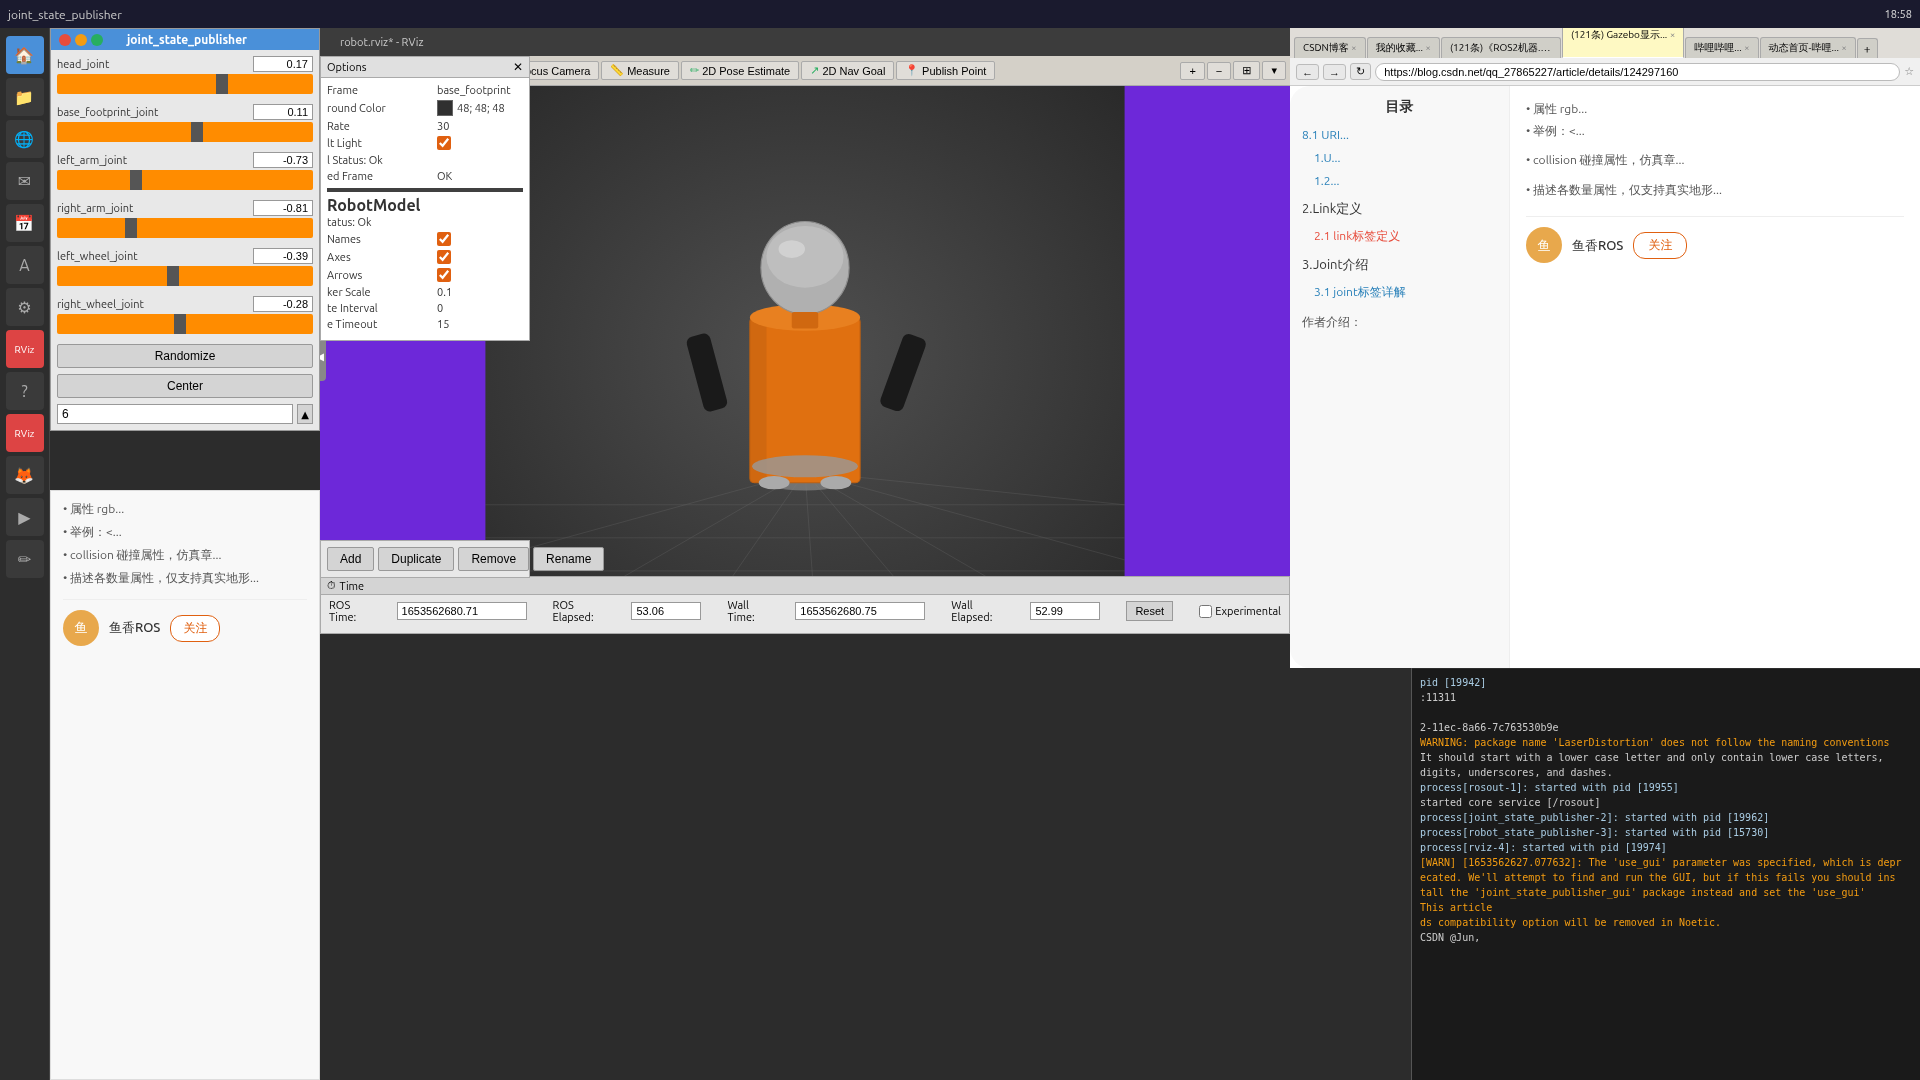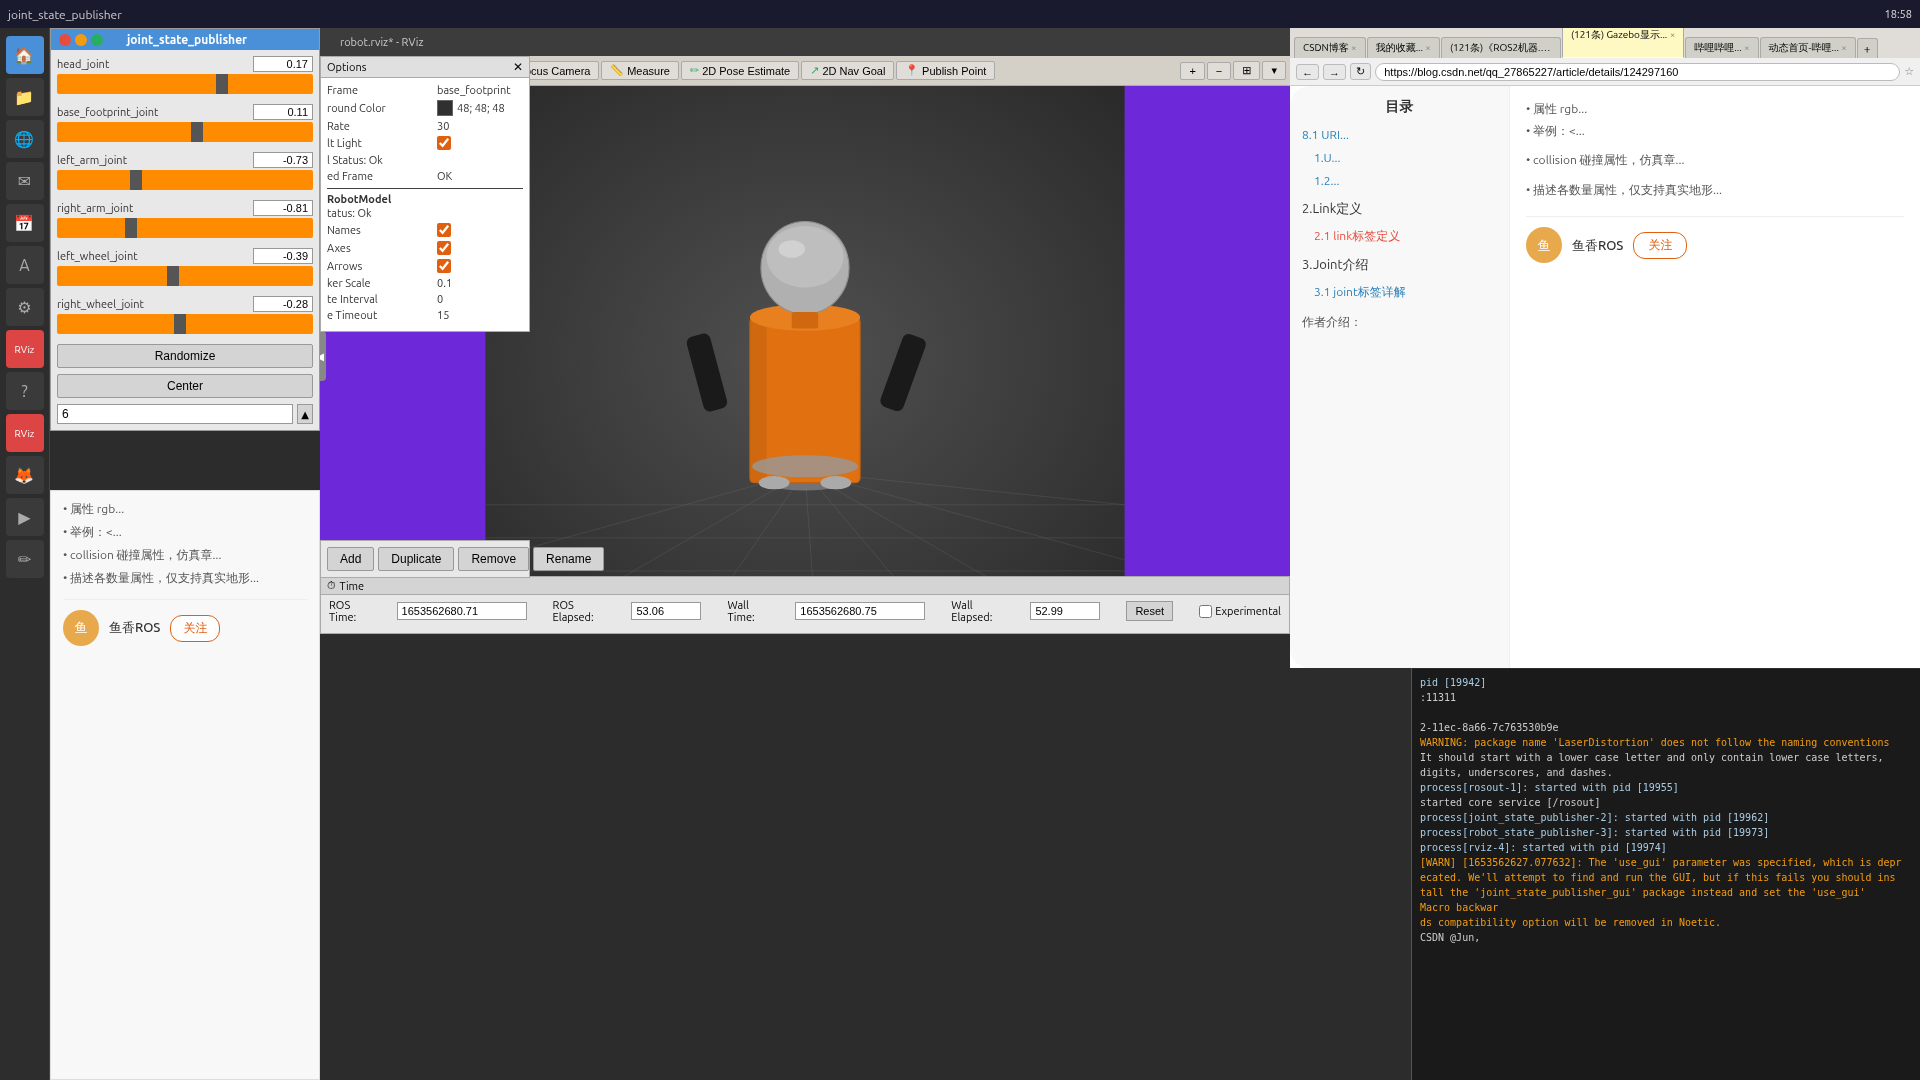--- a/index.html
+++ b/index.html
@@ -40,21 +40,21 @@
     
     .options-panel { position: absolute; top: 28px; left: 270px; width: 220px; background: white; border: 1px solid #aaa; z-index: 50; }
     .options-titlebar { background: #e0e0e0; padding: 3px 6px; font-size: 11px; display: flex; justify-content: space-between; align-items: center; border-bottom: 1px solid #aaa; }
     .options-close { cursor: pointer; font-size: 12px; }
     .options-content { padding: 6px; }
     .options-row { display: flex; align-items: center; margin-bottom: 4px; font-size: 11px; }
     .options-label { width: 110px; color: #333; }
     .options-value { color: #333; }
     .options-color-swatch { width: 16px; height: 16px; background: #303030; border: 1px solid #666; display: inline-block; margin-right: 4px; vertical-align: middle; }
     .options-checkbox { width: 14px; height: 14px; accent-color: #e06010; }
-    .options-section { font-weight: bold; font-size: 11px; color: #333; margin: 6px 0 2px; padding-top: 4px; border-top: 1px solid #404040; }
+    .options-section { font-weight: bold; font-size: 16px; color: #333; margin: 6px 0 2px; padding-top: 4px; border-top: 4px solid #404040; }
     .add-btn { padding: 4px 12px; background: #d4d4d4; border: 1px solid #999; font-size: 12px; cursor: pointer; border-radius: 2px; }
     .code-line { white-space: nowrap; }
   </style>
 </head>
 <body>
 
 <div class="taskbar">
   <span>joint_state_publisher</span>
   <div class="taskbar-right">
     <span>18:58</span>
@@ -448,26 +448,26 @@
     <div><span style="color:#a9cce3;">pid [19942]</span></div>
     <div><span style="color:#ccc;">:11311</span></div>
     <div>&nbsp;</div>
     <div><span style="color:#ccc;">2-11ec-8a66-7c763530b9e</span></div>
     <div><span style="color:#f39c12;">WARNING: package name 'LaserDistortion' does not follow the naming conventions</span></div>
     <div><span style="color:#ccc;">It should start with a lower case letter and only contain lower case letters,</span></div>
     <div><span style="color:#ccc;">digits, underscores, and dashes.</span></div>
     <div><span style="color:#a9cce3;">process[rosout-1]: started with pid [19955]</span></div>
     <div><span style="color:#ccc;">started core service [/rosout]</span></div>
     <div><span style="color:#a9cce3;margin-top:29px;">process[joint_state_publisher-2]: started with pid [19962]</span></div>
-    <div><span style="color:#a9cce3;">process[robot_state_publisher-3]: started with pid [19973]</span></div>
+    <div><span style="color:#a9cce3;">process[robot_state_publisher-3]: started with pid [15730]</span></div>
     <div><span style="color:#a9cce3;">process[rviz-4]: started with pid [19974]</span></div>
     <div><span style="color:#f39c12;">[WARN] [1653562627.077632]: The 'use_gui' parameter was specified, which is depr</span></div>
     <div><span style="color:#f39c12;">ecated. We'll attempt to find and run the GUI, but if this fails you should ins</span></div>
     <div><span style="color:#f39c12;">tall the 'joint_state_publisher_gui' package instead and set the 'use_gui'</span></div>
-    <div><span style="color:#f39c12;">Macro backwar</span></div>
+    <div><span style="color:#f39c12;">This article</span></div>
     <div><span style="color:#f39c12;">ds compatibility option will be removed in Noetic.</span></div>
     <div><span style="color:#ccc;">CSDN @Jun,</span></div>
   </div>
 </div>
 
 <div style="position:absolute;top:490px;left:50px;width:270px;bottom:0;background:#f8f8f8;border:1px solid #ddd;overflow:hidden;z-index:5;">
   <div style="padding:10px 12px;font-size:12px;color:#555;">
     <p style="margin-bottom:6px;">• 属性 rgb...</p>
     <p style="margin-bottom:6px;">• 举例：&lt;...</p>
     <p style="margin-bottom:6px;">• collision 碰撞属性，仿真章...</p>

